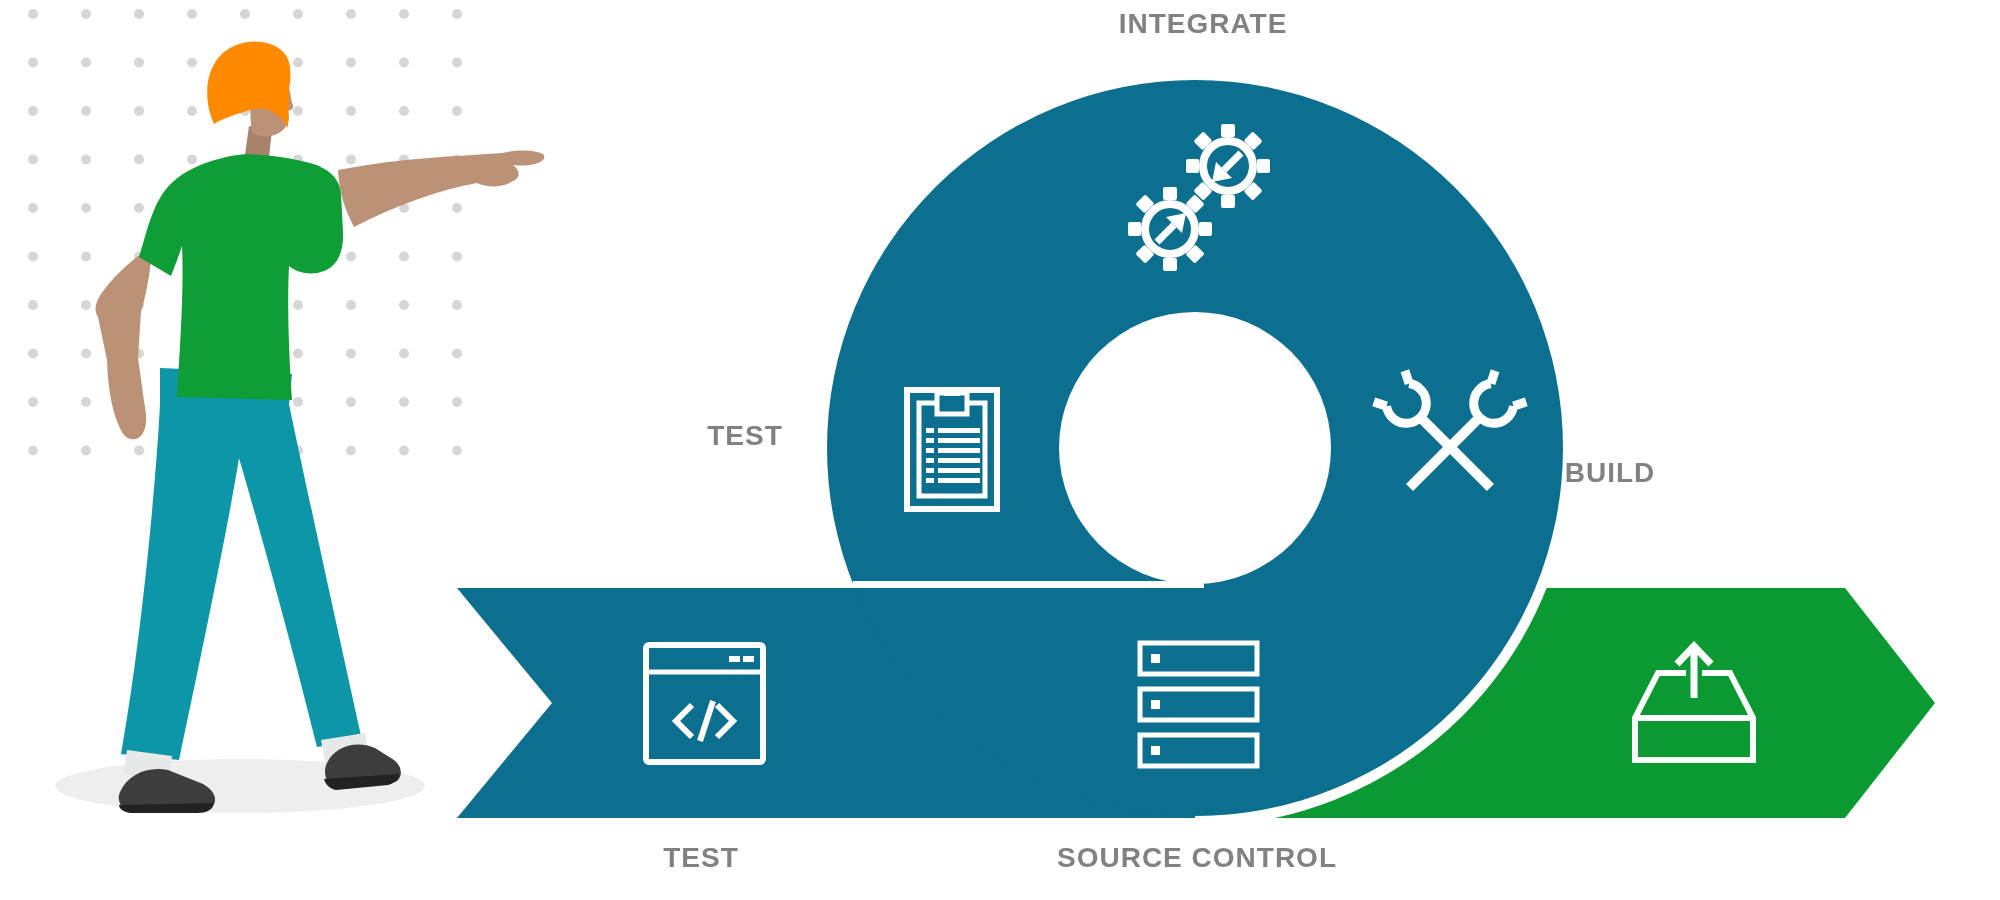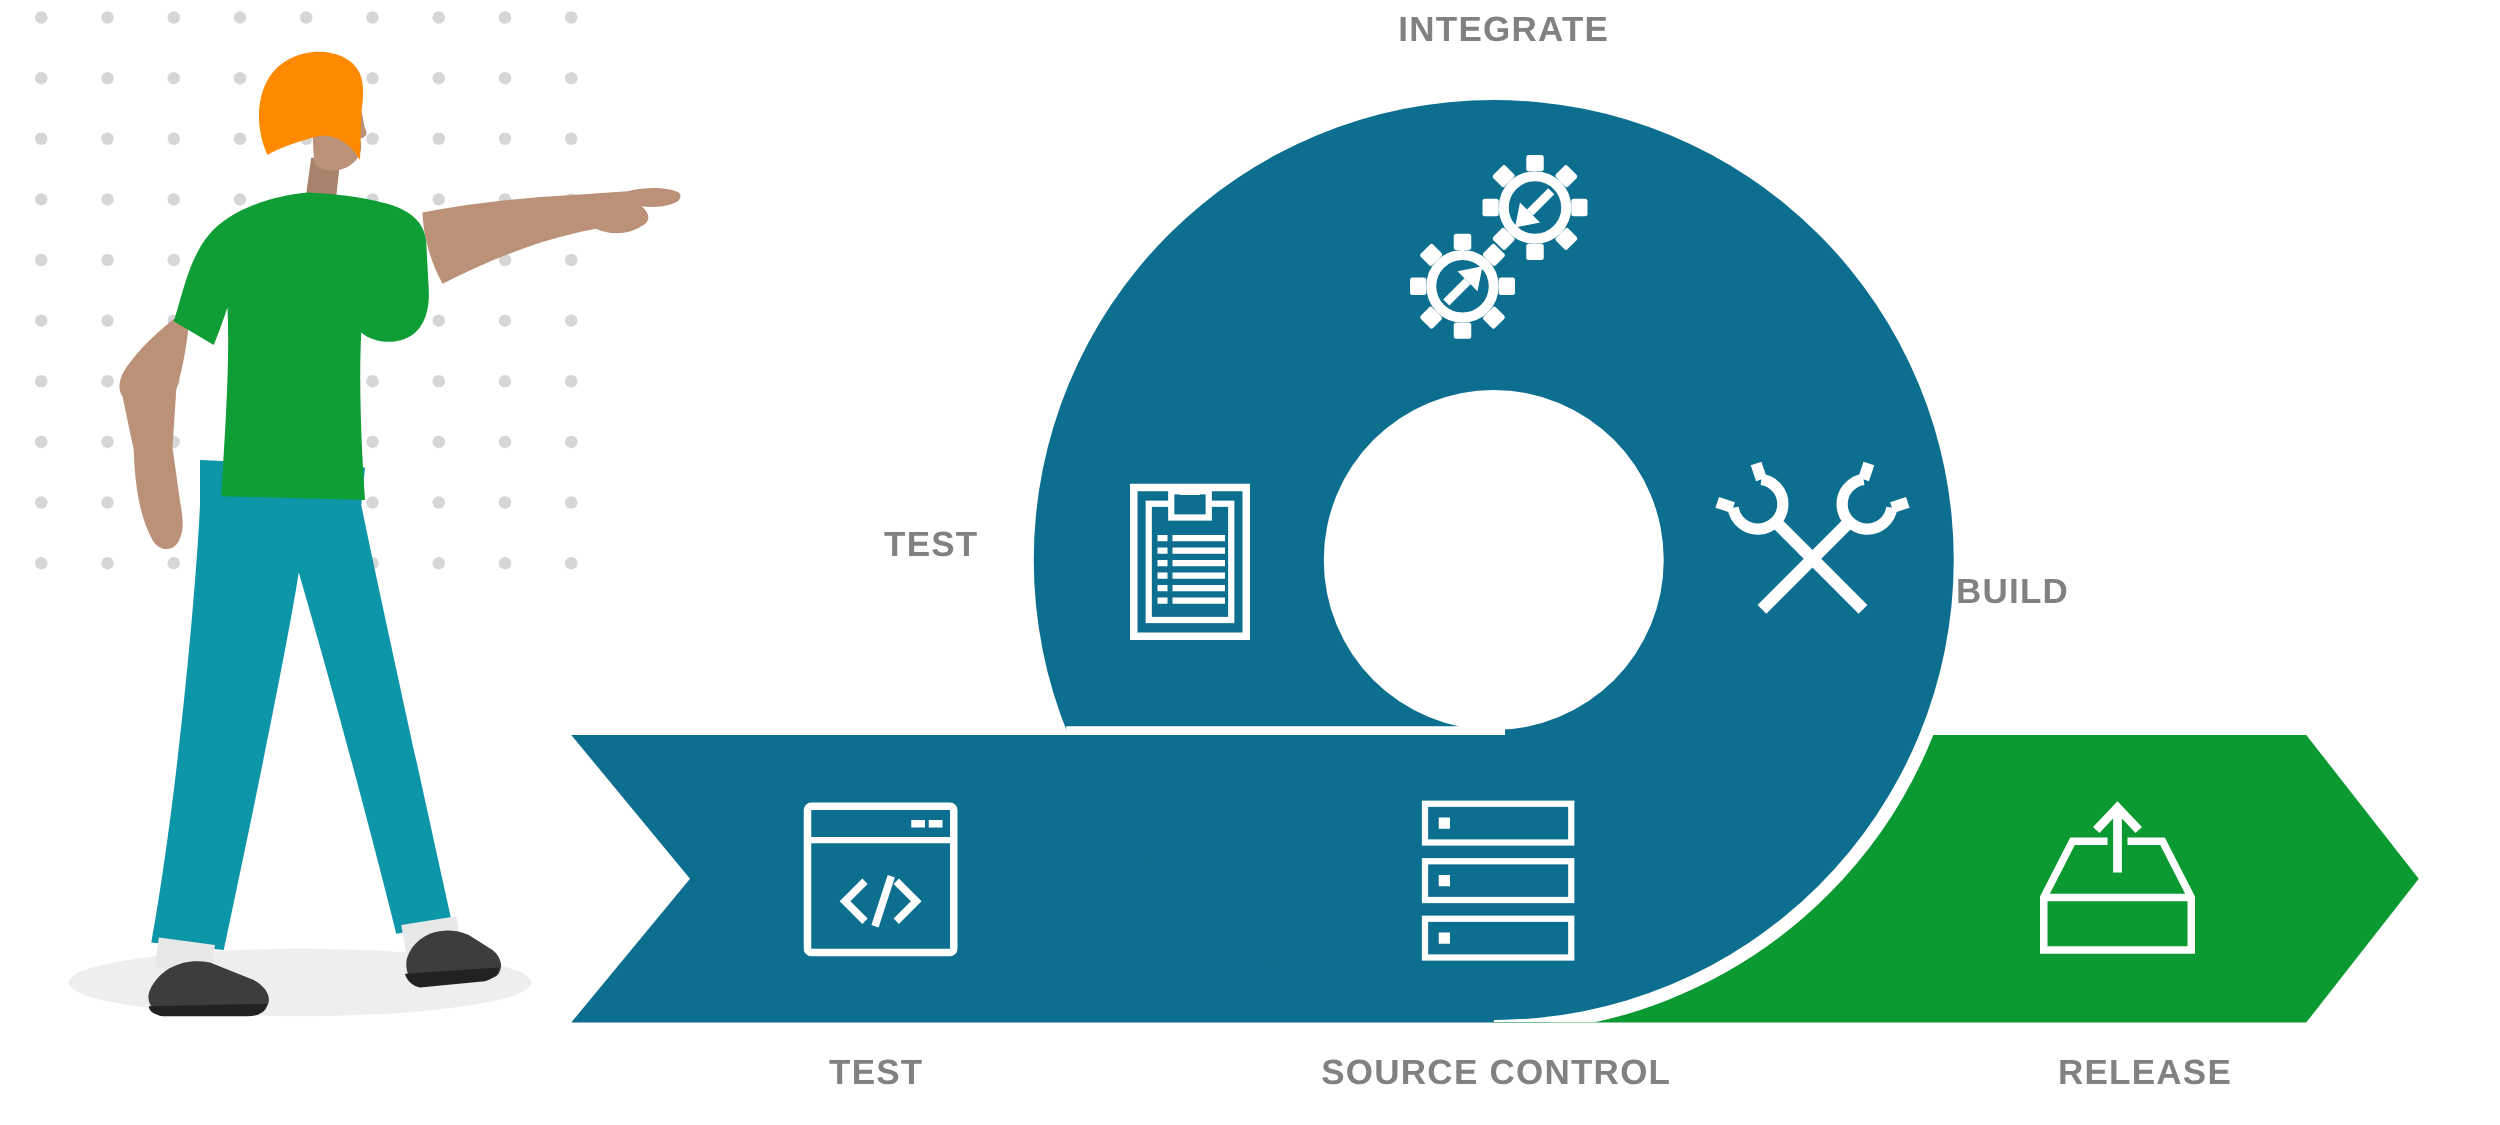--- a/index.html
+++ b/index.html
@@ -289,14 +289,13 @@
   <div class="stage-label" style="left:1203px;top:8px;">INTEGRATE</div>
 
   <div class="stage-label" style="left:745px;top:420px;">TEST</div>
 
   <div class="stage-label" style="left:1610px;top:420px;margin-top:37px;">BUILD</div>
 
   <div class="stage-label" style="left:701px;top:842px;">TEST</div>
 
   <div class="stage-label" style="left:1197px;top:842px;text-align:right;">SOURCE CONTROL</div>
 
-  <div class="stage-label" style="left:1716px;top:842px;">RELEASE</div>
 </div>
 
 </body></html>

